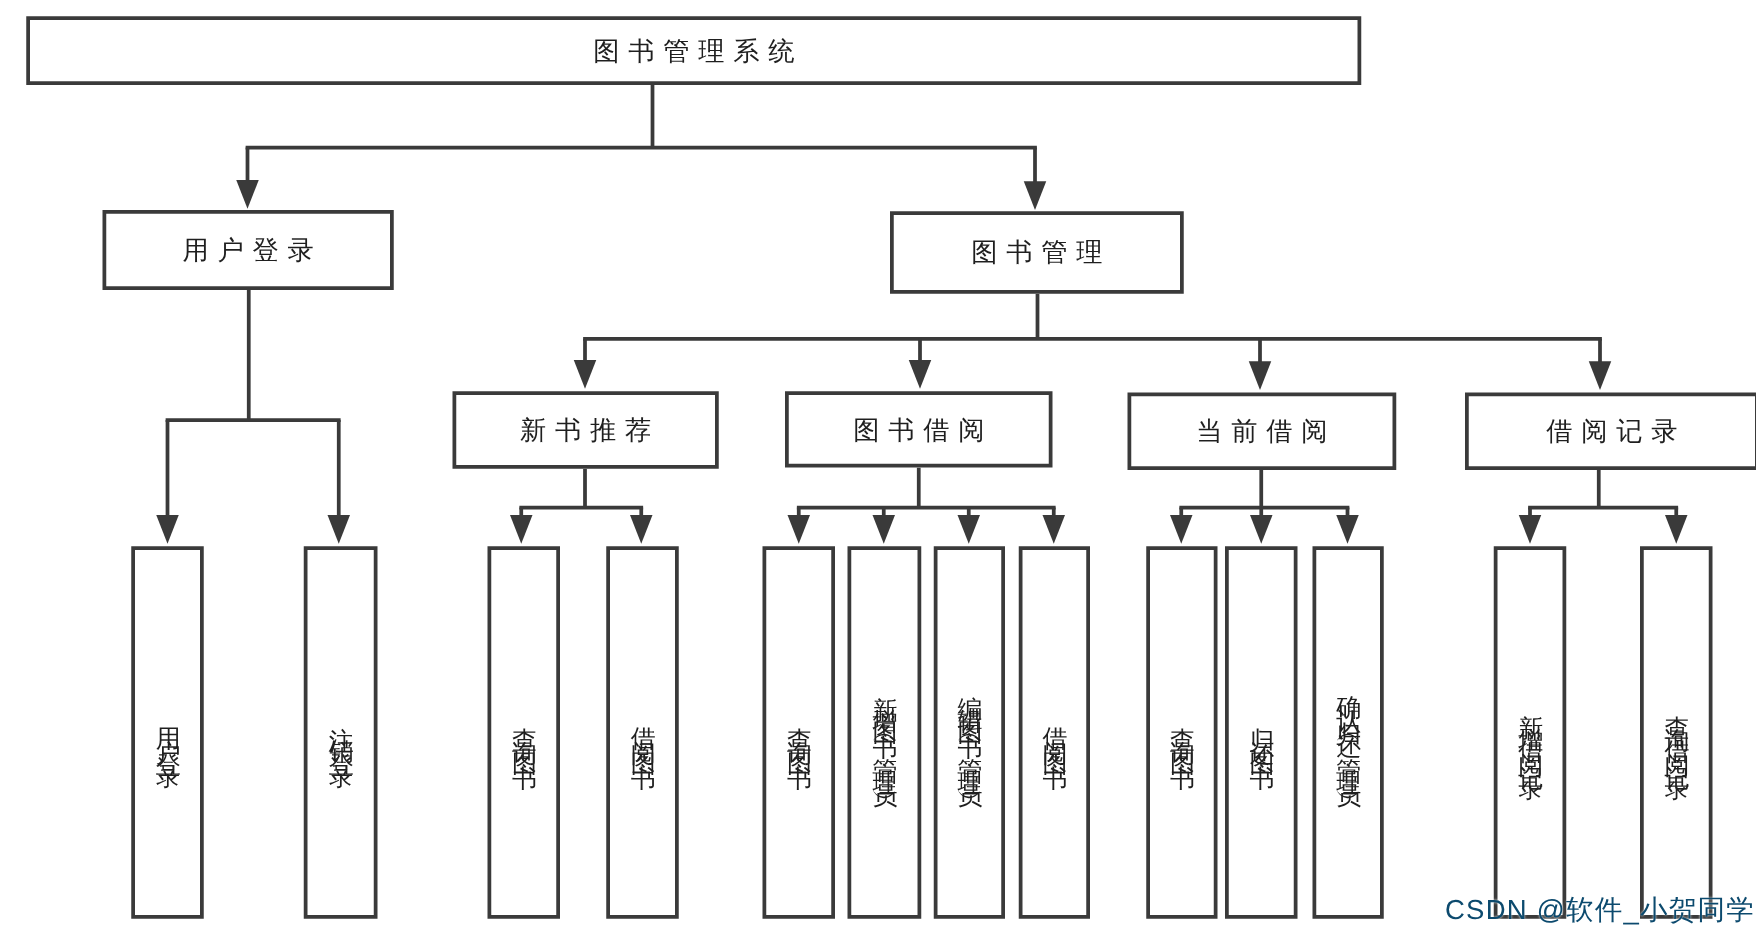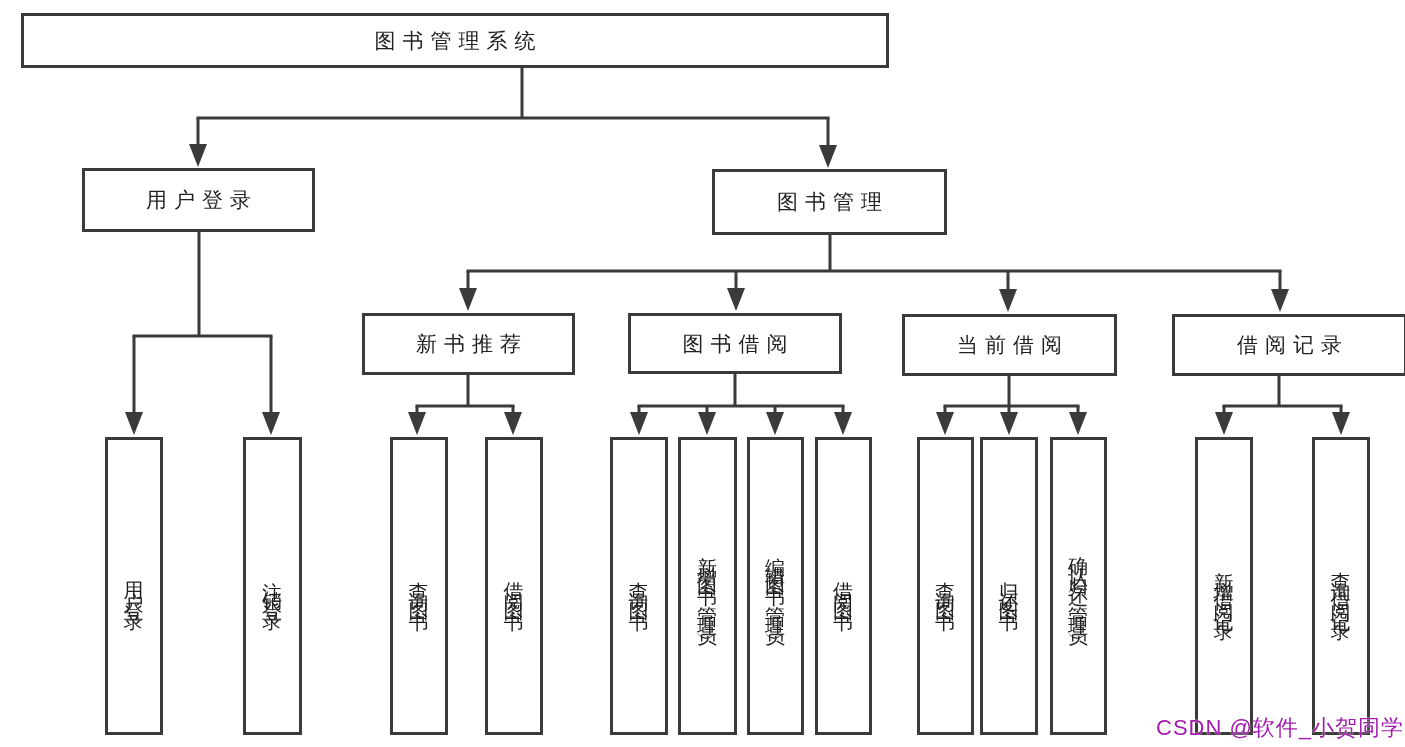--- a/index.html
+++ b/index.html
@@ -33,21 +33,21 @@
     letter-spacing:10px;
     line-height:1;
     color:#1f1f1f;
   }
   .watermark{
     position:absolute;
     left:1156px;top:713px;
     width:246px;
     font-size:22px;
     letter-spacing:1px;
-    color:#a21caf;
+    color:#0c4a6e;
     text-shadow:0 0 2px #ffffff;
     white-space:nowrap;
     z-index:5;
   }
 </style>
 </head>
 <body>
 
 <div id="stage">
 
@@ -97,21 +97,21 @@
       <polygon points="766,412 784,412 775,435"></polygon>
       <polygon points="834,412 852,412 843,435"></polygon>
       <polygon points="936,412 954,412 945,435"></polygon>
       <polygon points="1000,412 1018,412 1009,435"></polygon>
       <polygon points="1069,412 1087,412 1078,435"></polygon>
       <polygon points="1215,412 1233,412 1224,435"></polygon>
       <polygon points="1332,412 1350,412 1341,435"></polygon>
     </g>
   </svg>
 
-  <div class="box hbox" style="left:21px;top:13px;width:868px;height:55px">
+  <div class="box hbox" style="left:21px;top:13px;width:1068px;height:55px">
     <span class="lbl">图书管理系统</span>
   </div>
 
   <div class="box hbox" style="left:82px;top:168px;width:233px;height:64px">
     <span class="lbl">用户登录</span>
   </div>
   <div class="box hbox" style="left:362px;top:313px;width:213px;height:62px">
     <span class="lbl">新书推荐</span>
   </div>
 

